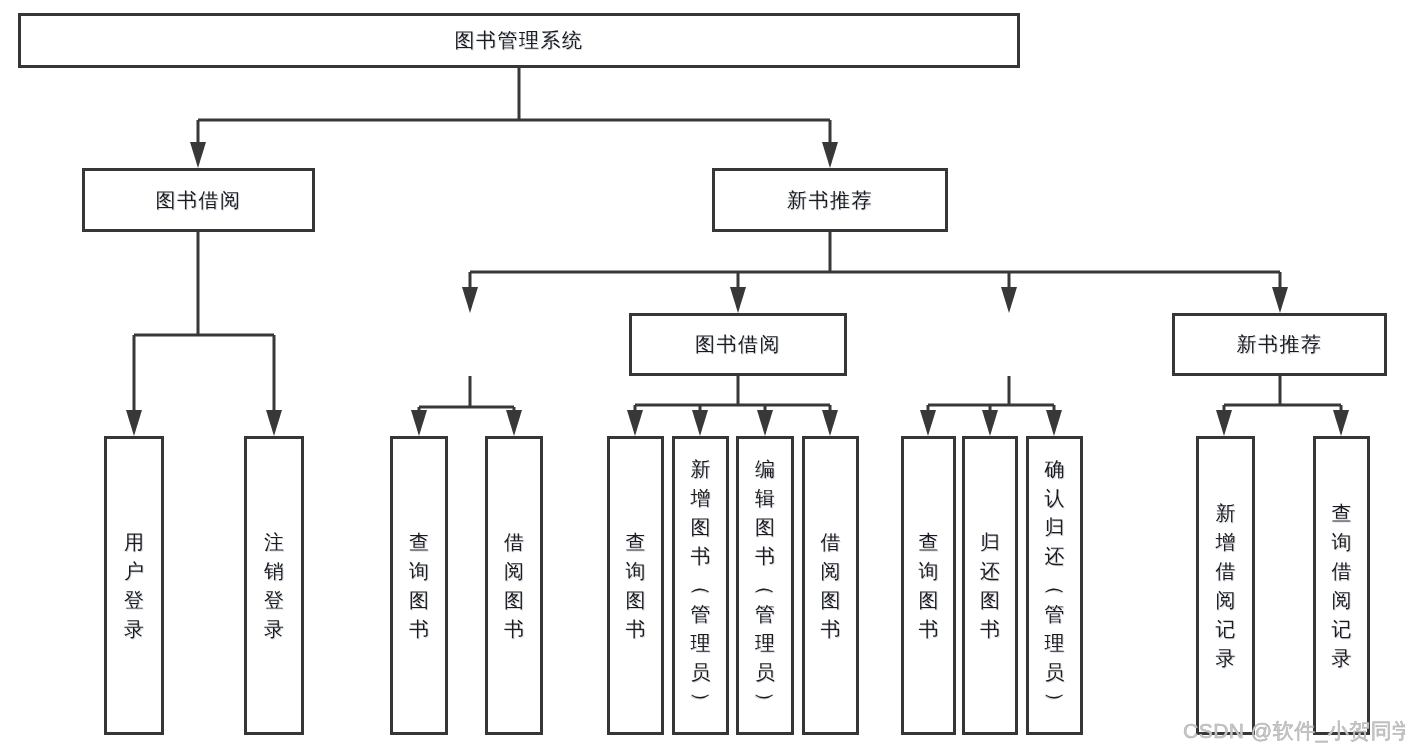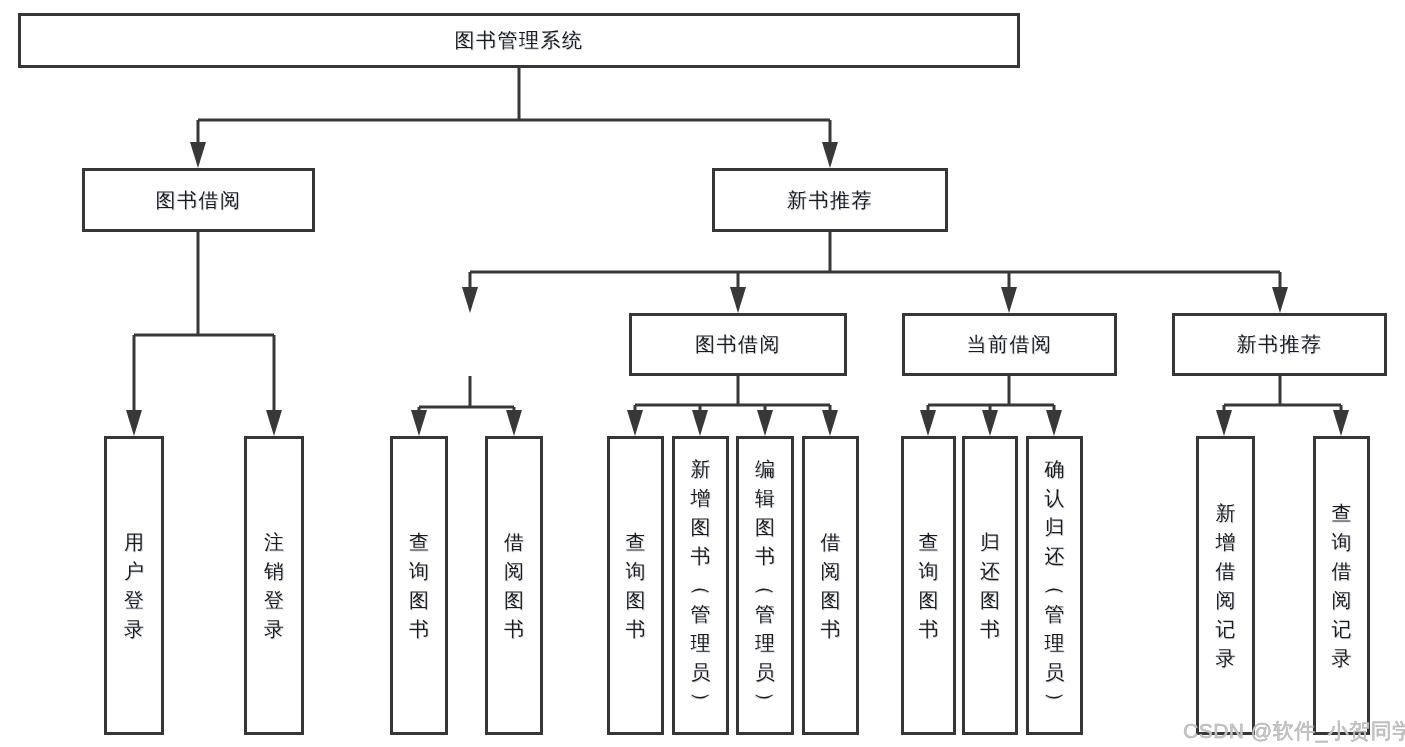--- a/index.html
+++ b/index.html
@@ -83,23 +83,20 @@
   <div class="node" style="left:82px;top:168px;width:233px;height:64px">
     <span class="label">图书借阅</span>
   </div>
   <div class="node" style="left:712px;top:168px;width:236px;height:64px">
     <span class="label">新书推荐</span>
   </div>
 
   <div class="node" style="left:629px;top:313px;width:218px;height:63px">
     <span class="label">图书借阅</span>
   </div>
-  <div class="node" style="left:902px;top:313px;width:215px;height:63px">
-    <span class="label">当前借阅</span>
-  </div>
   <div class="node" style="left:1172px;top:313px;width:215px;height:63px">
     <span class="label">新书推荐</span>
   </div>
 
   <div class="node" style="left:104px;top:436px;width:60px;height:299px">
     <span class="vlabel">
         <span class="vchar">用</span>
         <span class="vchar">户</span>
         <span class="vchar">登</span>
         <span class="vchar">录</span>

